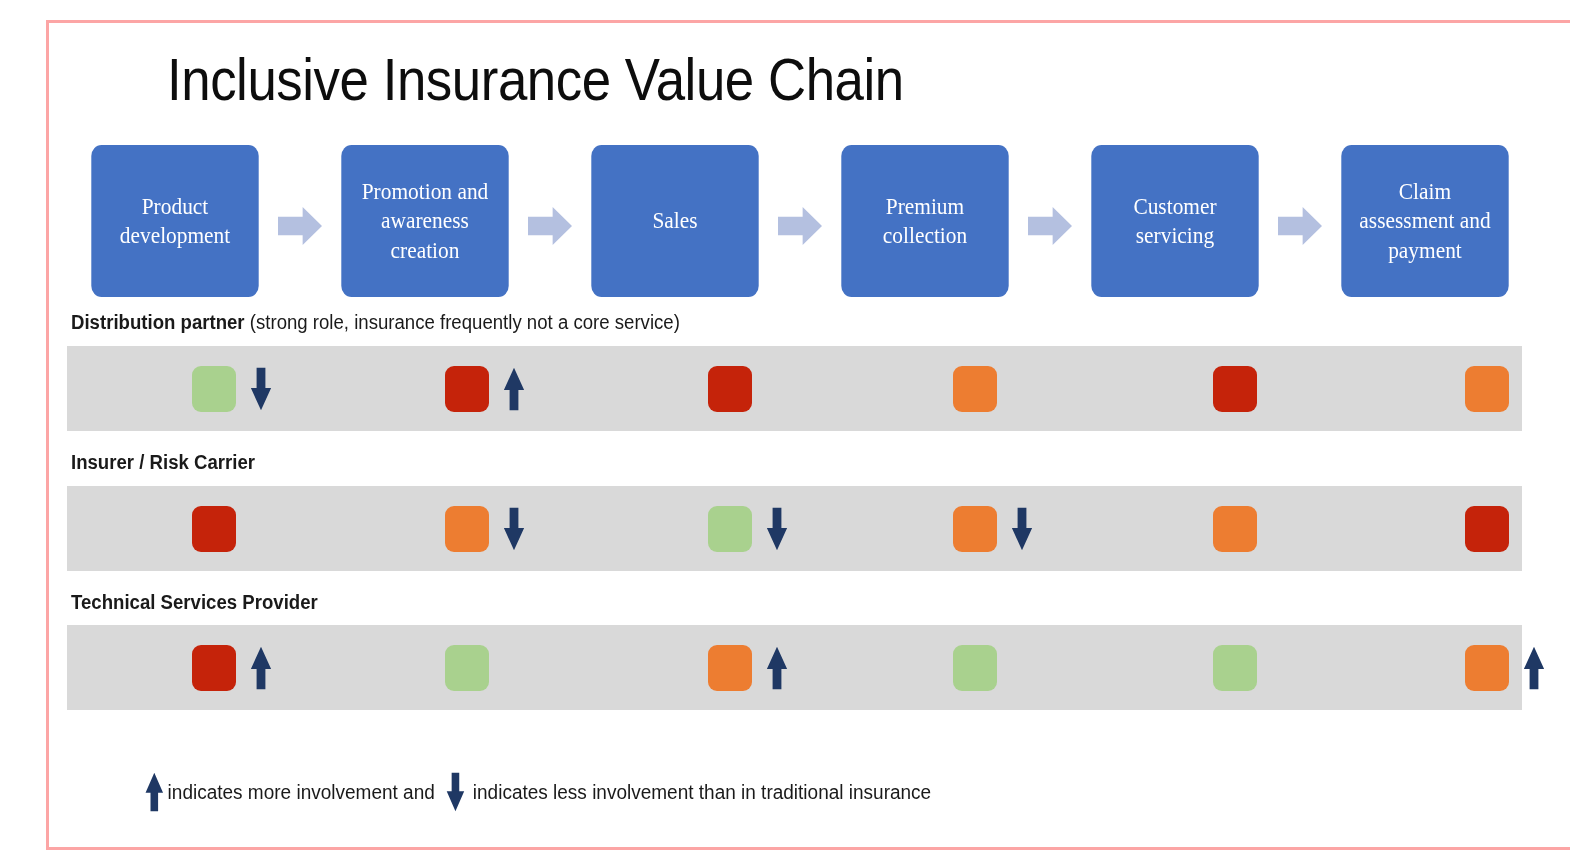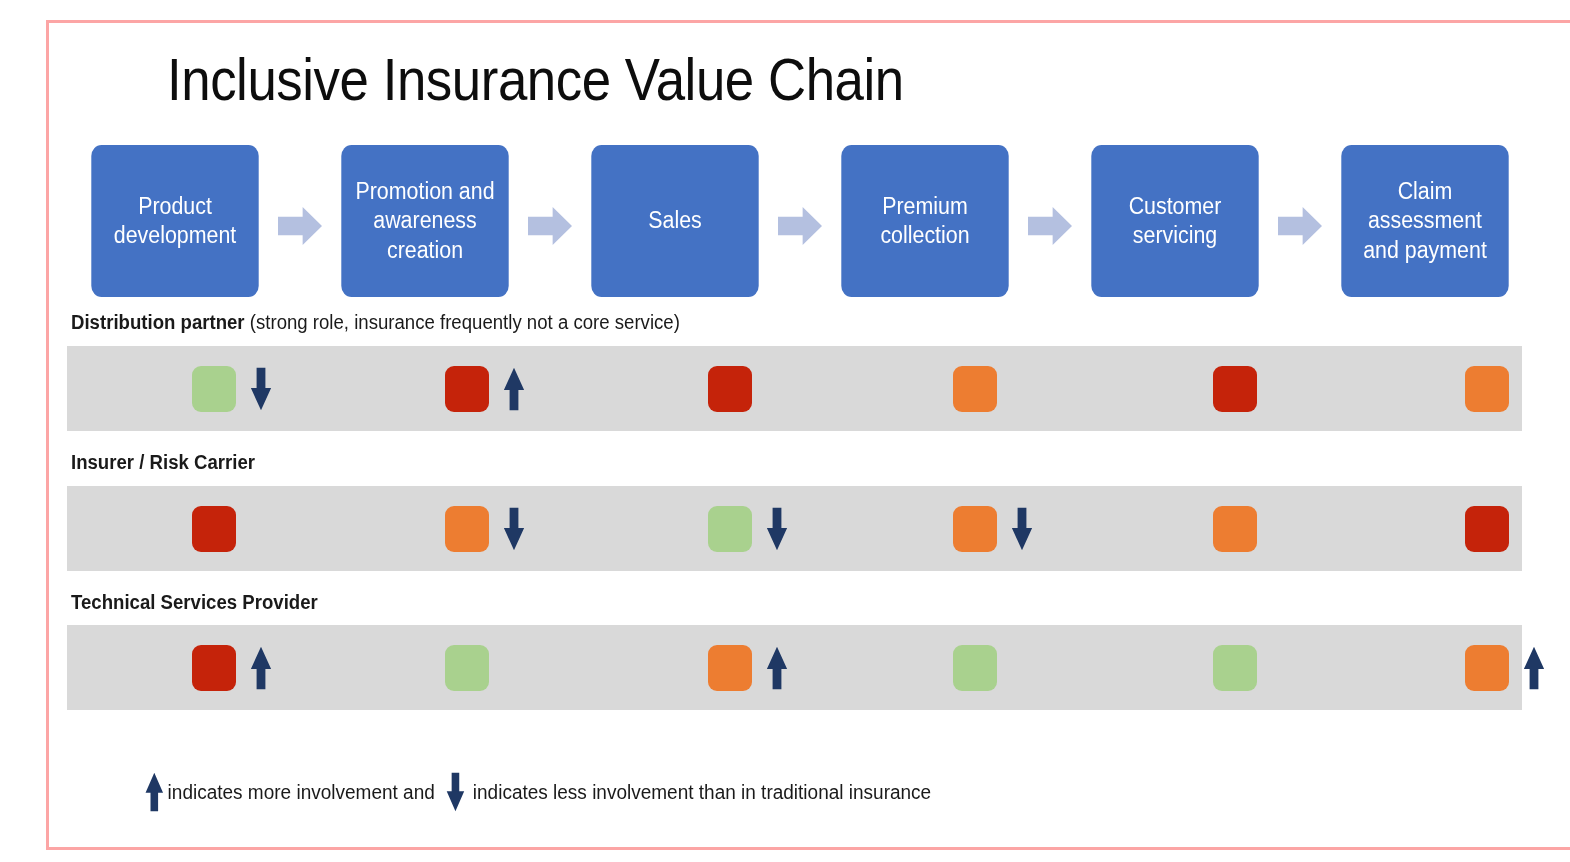--- a/index.html
+++ b/index.html
@@ -39,20 +39,21 @@
     white-space: nowrap;
   }
 
   
   #chain {
     position: absolute;
     left: 36px;
     top: 122px;
     width: 1430px;
     height: 158px;
+    font-family: Liberation Serif, serif;
   }
   .proc-box {
     position: absolute;
     top: 0;
     width: 180px;
     height: 152px;
     background: #4472c4;
     border-radius: 11px;
     color: #ffffff;
     display: flex;

